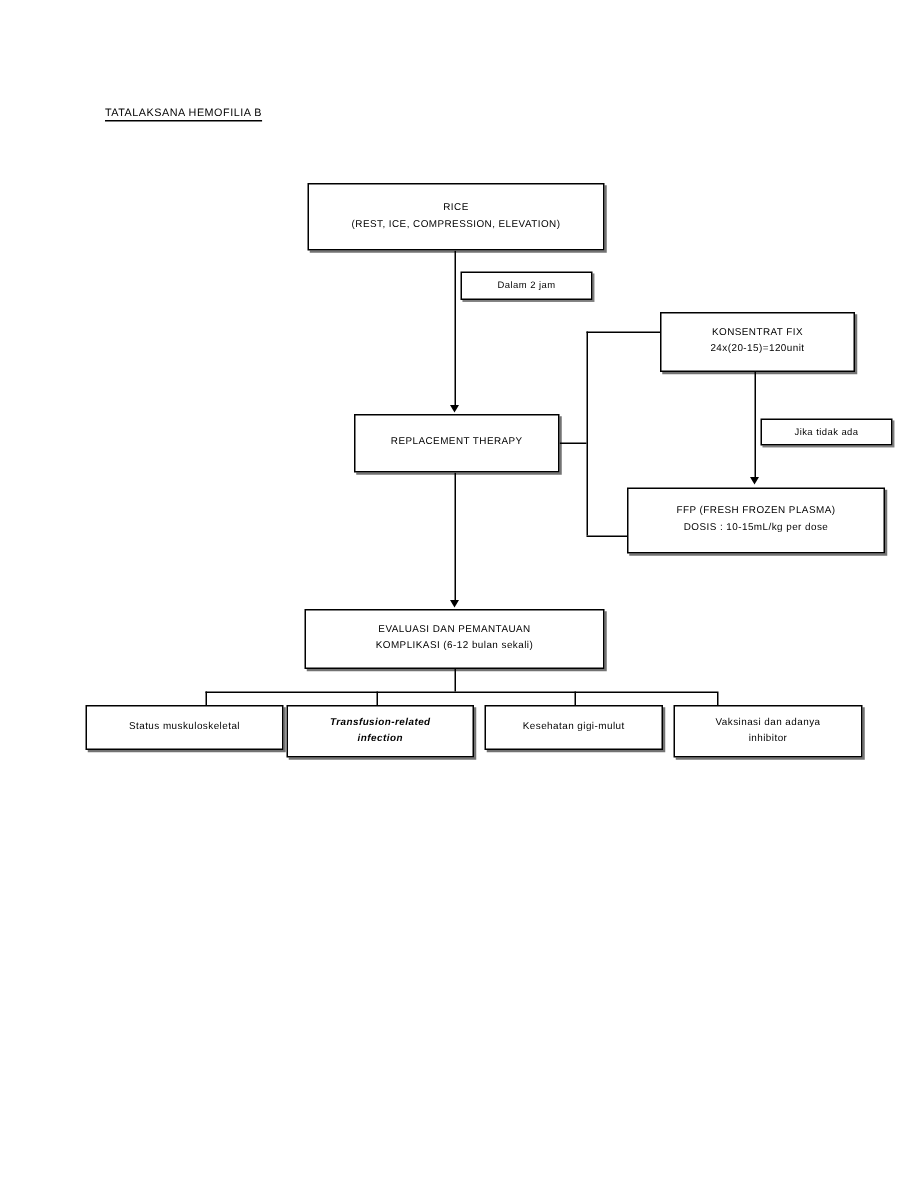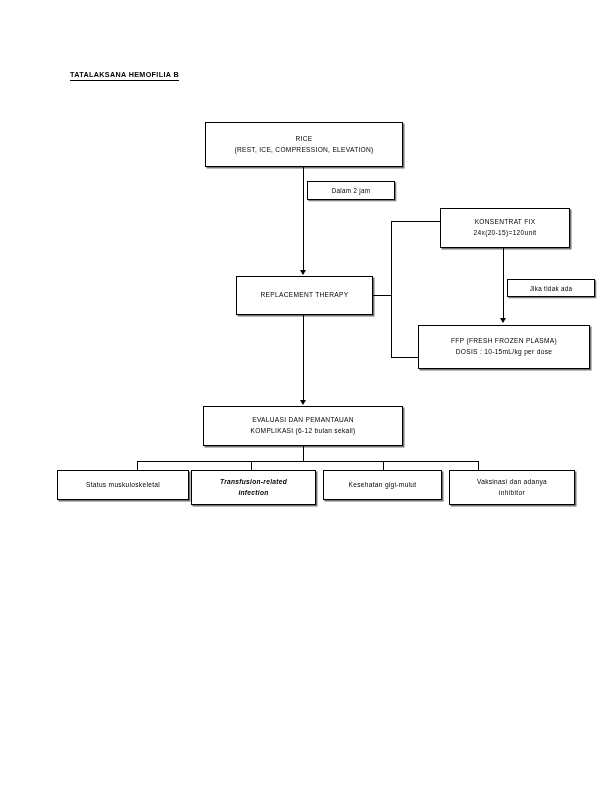--- a/index.html
+++ b/index.html
@@ -19,21 +19,21 @@
     background: #ffffff;
     overflow: hidden;
   }
 
   
   .doc-title {
     position: absolute;
     left: 70px;
     top: 70px;
     font-size: 7.2px;
-    font-weight: bold;
+    font-weight: normal;
     letter-spacing: 0.35px;
     text-decoration: underline;
     text-underline-offset: 2.5px;
     white-space: nowrap;
   }
 
   
   .node {
     position: absolute;
     box-sizing: border-box;

